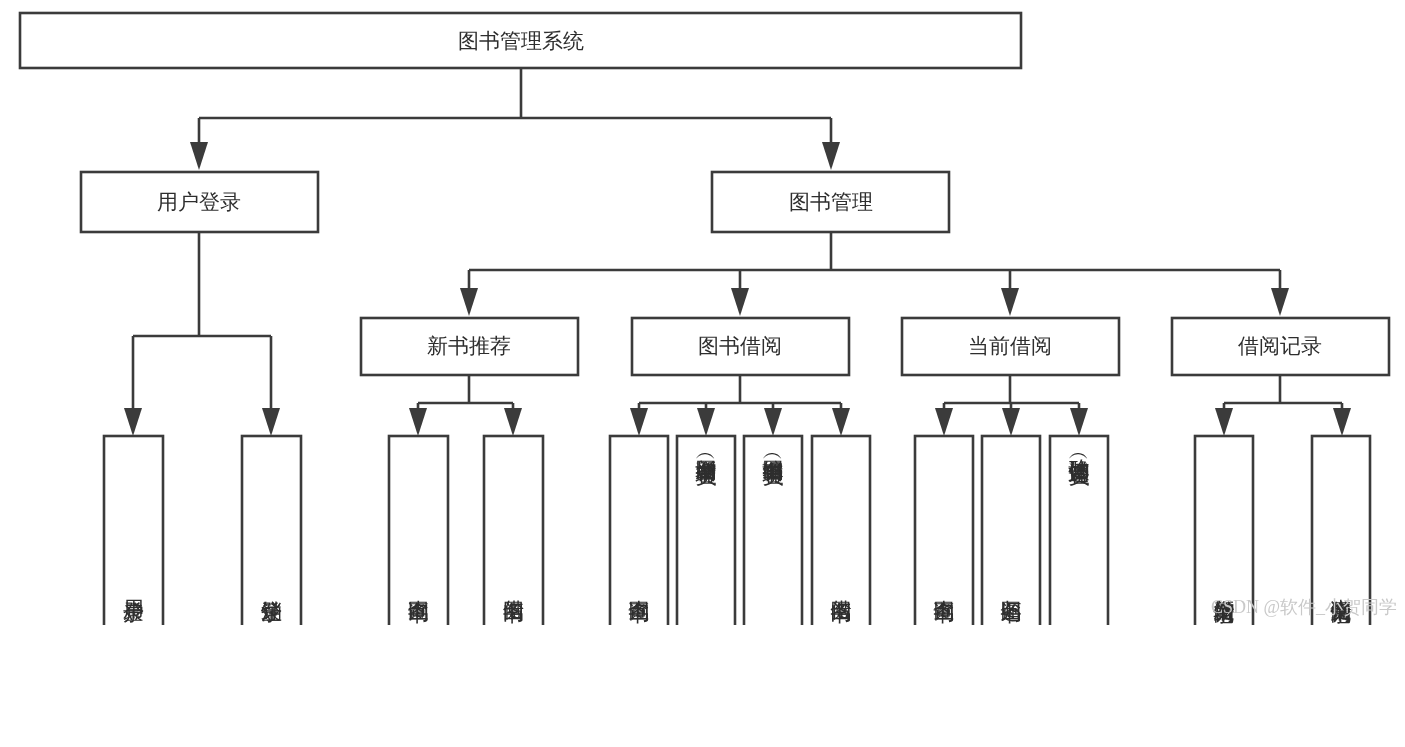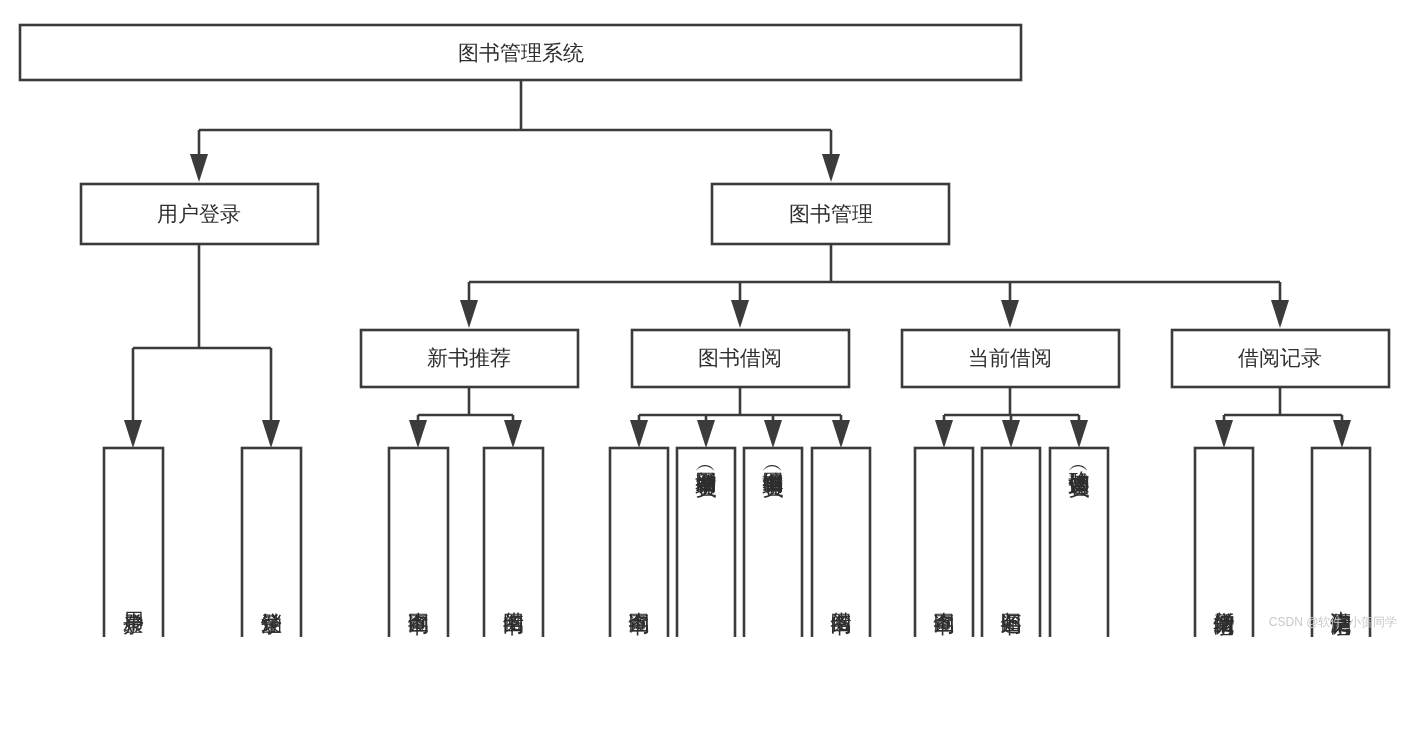--- a/index.html
+++ b/index.html
@@ -10,21 +10,20 @@
   }
   body {
     font-family: "DejaVu Sans", "Liberation Sans", sans-serif;
   }
   #diagram-root {
     position: relative;
     width: 1405px;
     height: 625px;
     background: #ffffff;
     overflow: hidden;
-    margin-top: 12px;
   }
   svg.diagram-svg {
     position: absolute;
     left: 0;
     top: 0;
     width: 1405px;
     height: 747px;
   }
   .node-box {
     fill: #ffffff;
@@ -53,22 +52,22 @@
   .label-v {
     font-size: 21px;
     writing-mode: vertical-rl;
     text-orientation: upright;
     letter-spacing: 1px;
   }
   .watermark {
     position: absolute;
     right: 8px;
     bottom: 6px;
-    font-family: Liberation Sans, sans-serif;
-    font-size: 12px;
+    font-family: Liberation Serif, serif;
+    font-size: 18px;
     color: #c9c9c9;
     white-space: nowrap;
     pointer-events: none;
     user-select: none;
   }
 </style>
 </head>
 <body>
 
 <div id="diagram-root">

